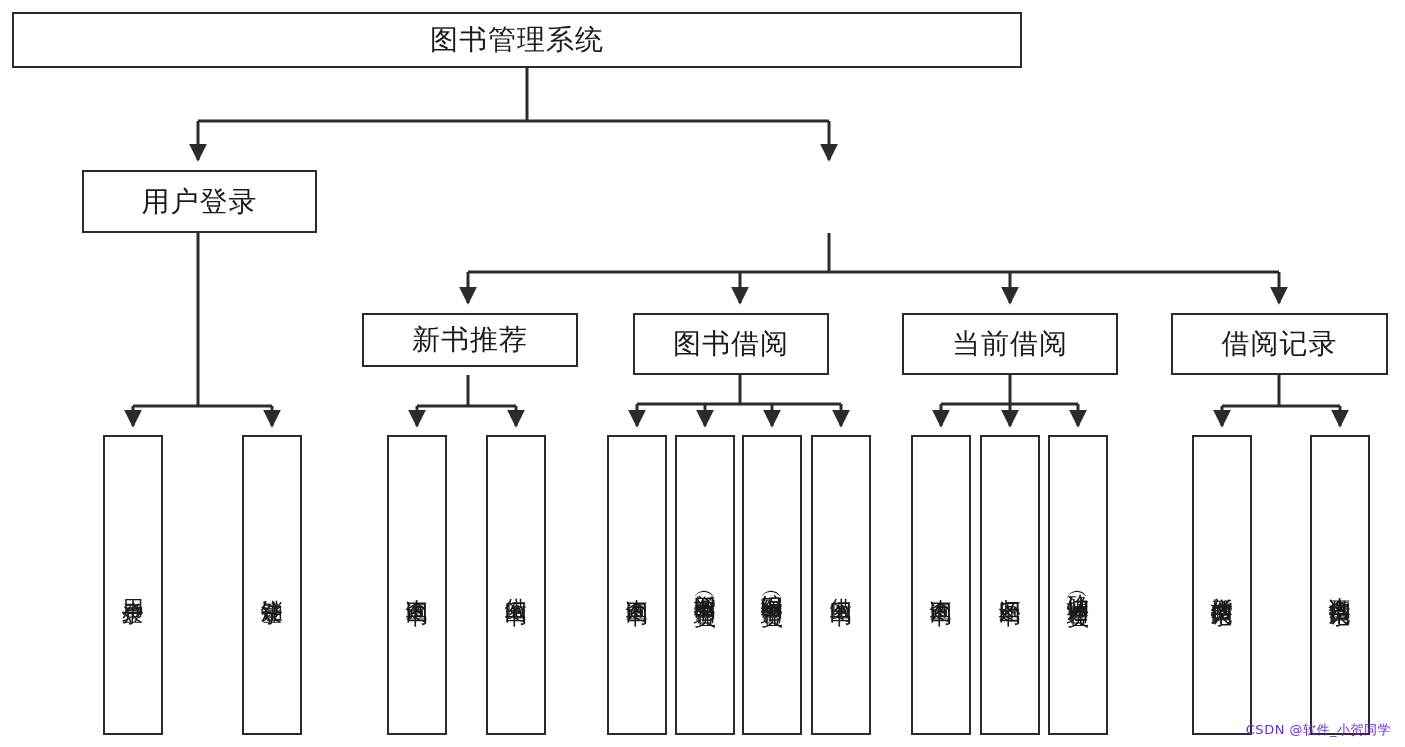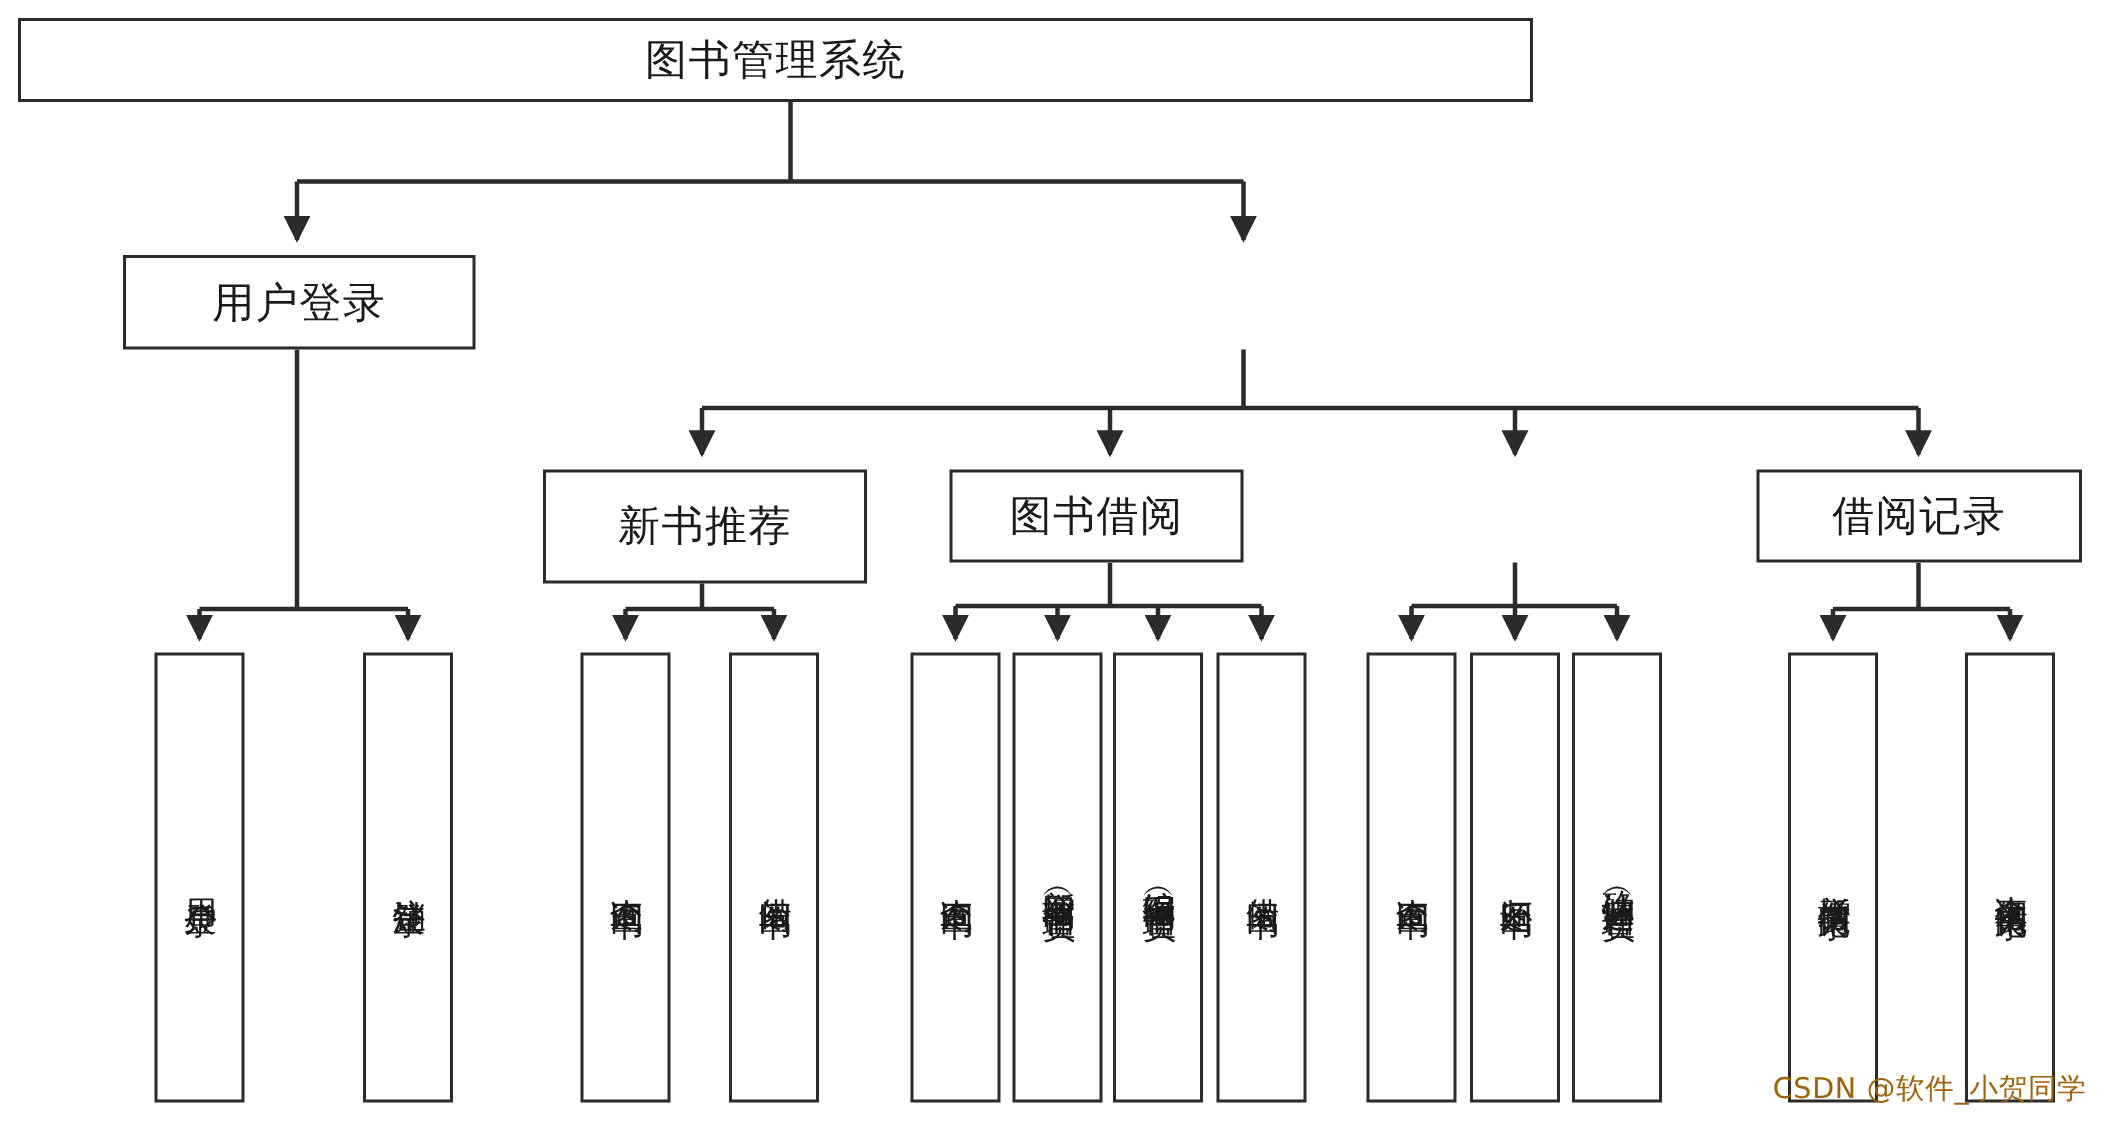--- a/index.html
+++ b/index.html
@@ -52,22 +52,22 @@
   }
   .node.vert .vtext {
     writing-mode: vertical-rl;
     text-orientation: upright;
     white-space: nowrap;
   }
   #watermark {
     position: absolute;
     right: 14px;
     bottom: 8px;
-    font-size: 19px;
-    color: #a16207;
+    font-size: 13px;
+    color: #6d28d9;
     letter-spacing: 0.5px;
     white-space: nowrap;
     pointer-events: none;
     margin-left: 32px;
   }
 </style>
 </head>
 <body>
 
 <div id="canvas">
@@ -123,25 +123,28 @@
   </svg>
 
   <div class="node horiz" style="left:12px; top:12px; width:1010px; height:56px;">
     <span>图书管理系统</span>
   </div>
 
   <div class="node horiz" style="left:82px; top:170px; width:235px; height:63px;">
     <span>用户登录</span>
   </div>
 
-  <div class="node horiz" style="left:362px; top:313px; width:216px; height:76px;">
+  <div class="node horiz" style="left:362px; top:313px; width:216px; height:54px;">
     <span>新书推荐</span>
   </div>
   <div class="node horiz" style="left:633px; top:313px; width:196px; height:62px;">
     <span>图书借阅</span>
+  </div>
+  <div class="node horiz" style="left:902px; top:313px; width:216px; height:62px;">
+    <span>当前借阅</span>
   </div>
   <div class="node horiz" style="left:1171px; top:313px; width:217px; height:62px;text-align:right;">
     <span>借阅记录</span>
   </div>
 
   <div class="node vert" style="left:103px; top:435px; width:60px; height:300px;">
     <span class="vtext">用户登录</span>
   </div>
   <div class="node vert" style="left:242px; top:435px; width:60px; height:300px;">
     <span class="vtext">注销登录</span>

